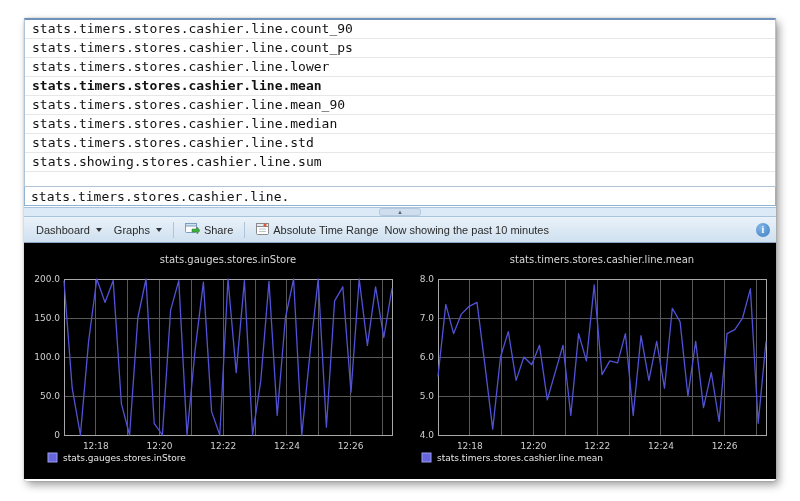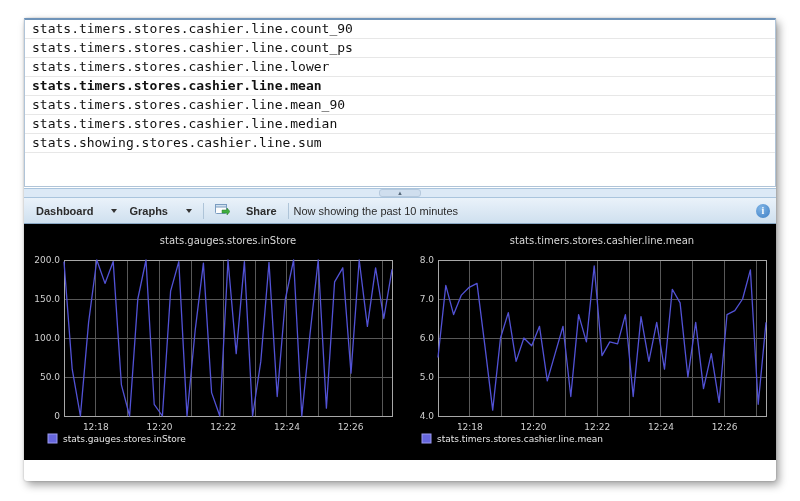--- a/index.html
+++ b/index.html
@@ -40,22 +40,22 @@
     text-align:center; font-size:6px; line-height:7px; color:#55687a;
     cursor:pointer;
   }
   
   .toolbar {
     height:26px; display:flex; align-items:center; padding:0 6px;
     background:linear-gradient(#eaf2fa, #cfe0ef);
     border-bottom:1px solid #8aa8c4; font-size:11px; color:#2b2b2b;
   }
   .tb-btn {
-    display:flex; align-items:center; gap:16px; padding:3px 6px;
-    border-radius:3px; cursor:pointer; white-space:nowrap;font-weight:bold;
+    display:flex; align-items:center; gap:4px; padding:3px 6px;
+    border-radius:3px; cursor:pointer; white-space:nowrap;
   }
   .caret {
     width:0; height:0; border-left:3.5px solid transparent;
     border-right:3.5px solid transparent; border-top:4px solid #333;
     display:inline-block; margin-left:2px;
   }
   .tb-sep { width:1px; height:16px; background:#aec4d8; margin:0 5px; }
   .tb-status { white-space:nowrap; }
   .tb-spacer { flex:1; }
   .info-icon {
@@ -77,22 +77,24 @@
 
 <div class="screen">
 
   <div class="ac-list" id="ac-list">
       <div class="ac-row">stats.timers.stores.cashier.line.count_90</div>
       <div class="ac-row">stats.timers.stores.cashier.line.count_ps</div>
       <div class="ac-row">stats.timers.stores.cashier.line.lower</div>
       <div class="ac-row bold">stats.timers.stores.cashier.line.mean</div>
       <div class="ac-row">stats.timers.stores.cashier.line.mean_90</div>
       <div class="ac-row">stats.timers.stores.cashier.line.median</div>
+      <div class="ac-row">stats.timers.stores.cashier.line.std</div>
       <div class="ac-row">stats.showing.stores.cashier.line.sum</div>
     </div>
+  <input class="ac-input" id="ac-input" type="text" value="stats.timers.stores.cashier.line." style="">
 
   <div class="splitter">
     <div class="splitter-handle">
       <span>▲</span>
     </div>
   </div>
 
   <div class="toolbar">
     <div class="tb-btn">
       <span>Dashboard</span>
@@ -107,20 +109,32 @@
       <span class="tb-icon">
         <svg width="15" height="14" viewBox="0 0 15 14">
           <rect x="0.5" y="1.5" width="11" height="9" rx="1" fill="#fdfdfd" stroke="#7a9cc0"></rect>
           <rect x="0.5" y="1.5" width="11" height="2.5" fill="#cfe0ef" stroke="#7a9cc0"></rect>
           <path d="M7 7 L12 7 L12 5 L15 8.5 L12 12 L12 10 L7 10 Z" fill="#3fae3f" stroke="#2b7d2b" stroke-width="0.5"></path>
         </svg>
       </span>
       <span>Share</span>
     </div>
     <div class="tb-sep"></div>
+    <div class="tb-btn">
+      <span class="tb-icon">
+        <svg width="13" height="14" viewBox="0 0 13 14">
+          <rect x="0.5" y="1.5" width="12" height="11" rx="1" fill="#fff" stroke="#8a8a8a"></rect>
+          <rect x="0.5" y="1.5" width="12" height="3" fill="#e4edf5" stroke="#8a8a8a"></rect>
+          <circle cx="9" cy="3" r="1.6" fill="#e2572b"></circle>
+          <line x1="3" y1="7" x2="10" y2="7" stroke="#b9c4ce" stroke-width="1"></line>
+          <line x1="3" y1="9.5" x2="10" y2="9.5" stroke="#b9c4ce" stroke-width="1"></line>
+        </svg>
+      </span>
+      <span>Absolute Time Range</span>
+    </div>
     <div class="tb-status">Now showing the past 10 minutes</div>
     <div class="tb-spacer"></div>
     <div class="info-icon">i</div>
   </div>
 
   <div class="charts">
     <div class="chart" id="chart-0"><svg width="374" height="236" viewBox="0 0 374 236">
           <line x1="69.84466019417475" y1="36" x2="69.84466019417475" y2="192" stroke="#585858" stroke-width="1" shape-rendering="crispEdges"></line>
           <line x1="101.6893203883495" y1="36" x2="101.6893203883495" y2="192" stroke="#585858" stroke-width="1" shape-rendering="crispEdges"></line>
           <line x1="133.53398058252426" y1="36" x2="133.53398058252426" y2="192" stroke="#585858" stroke-width="1" shape-rendering="crispEdges"></line>

